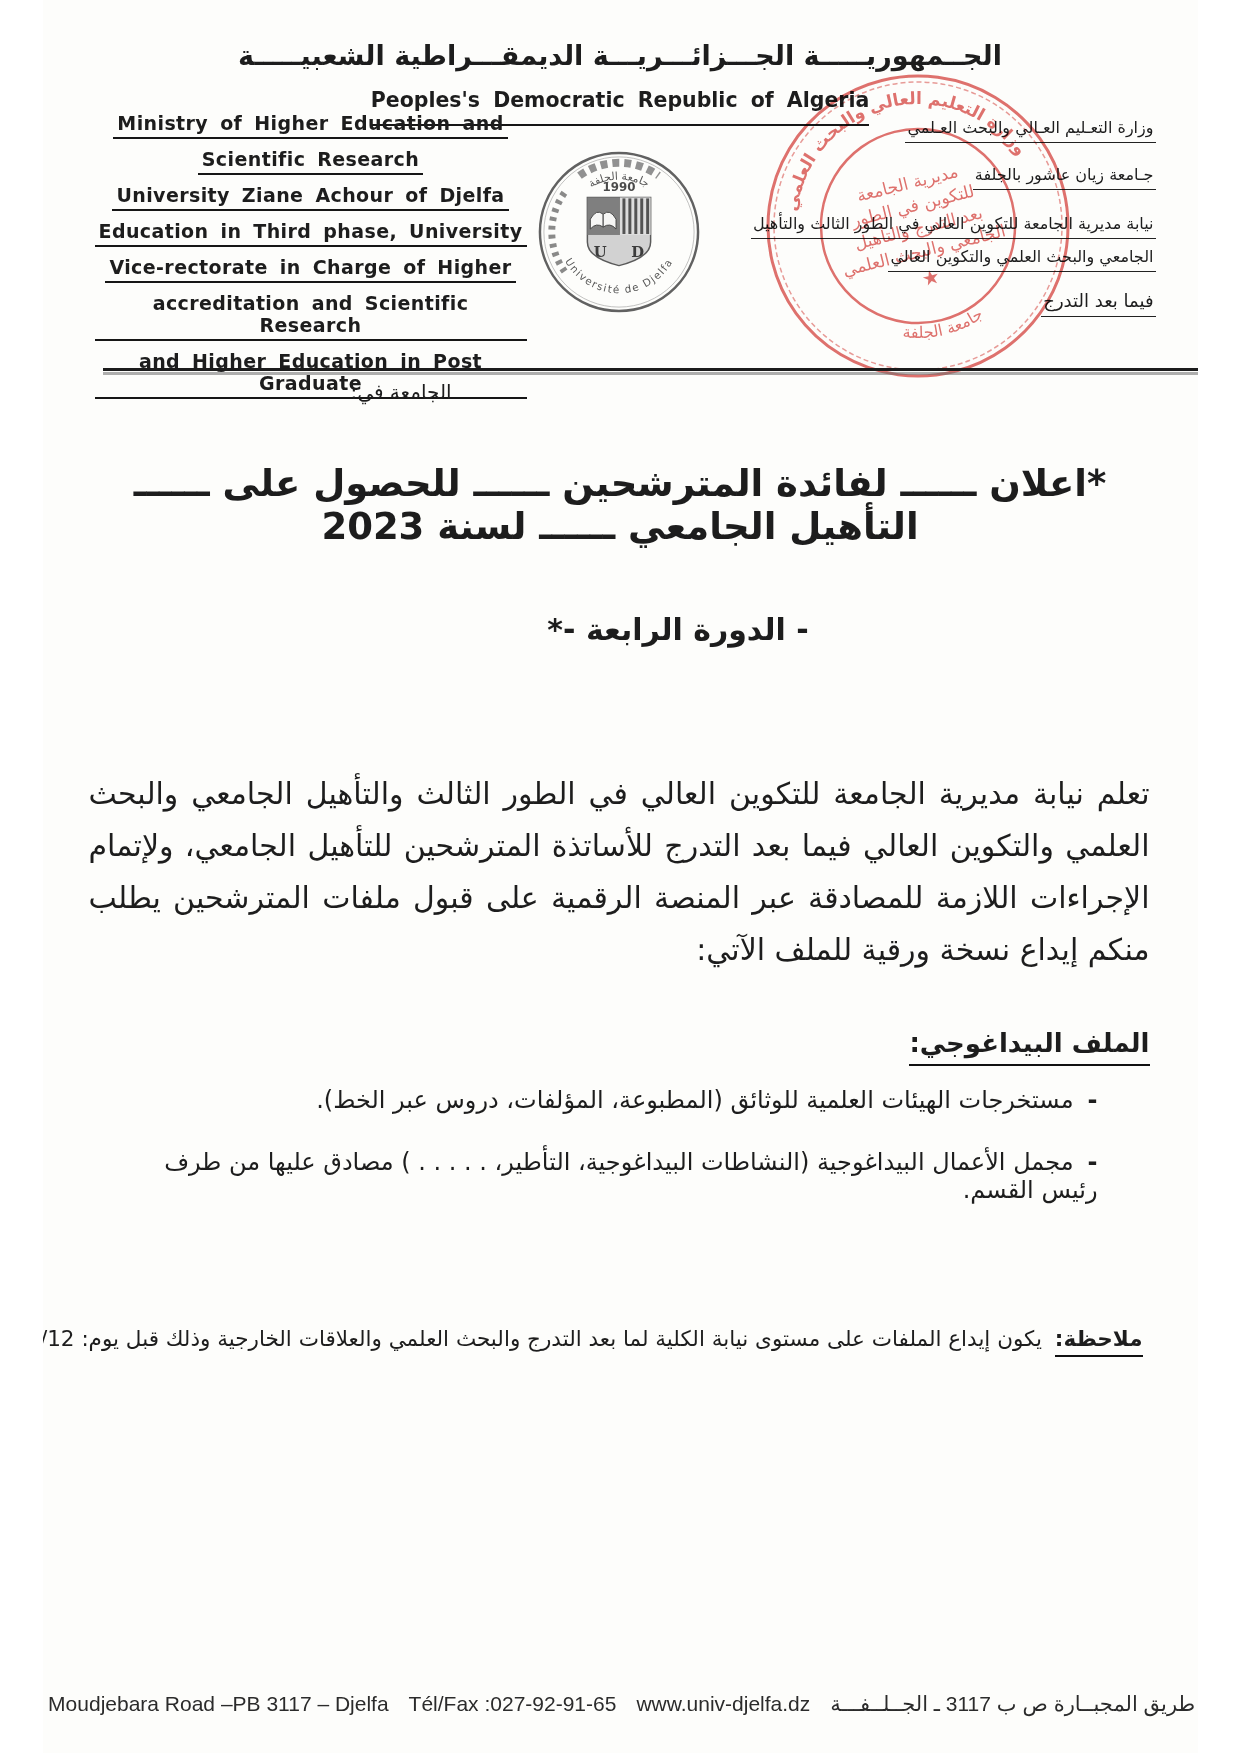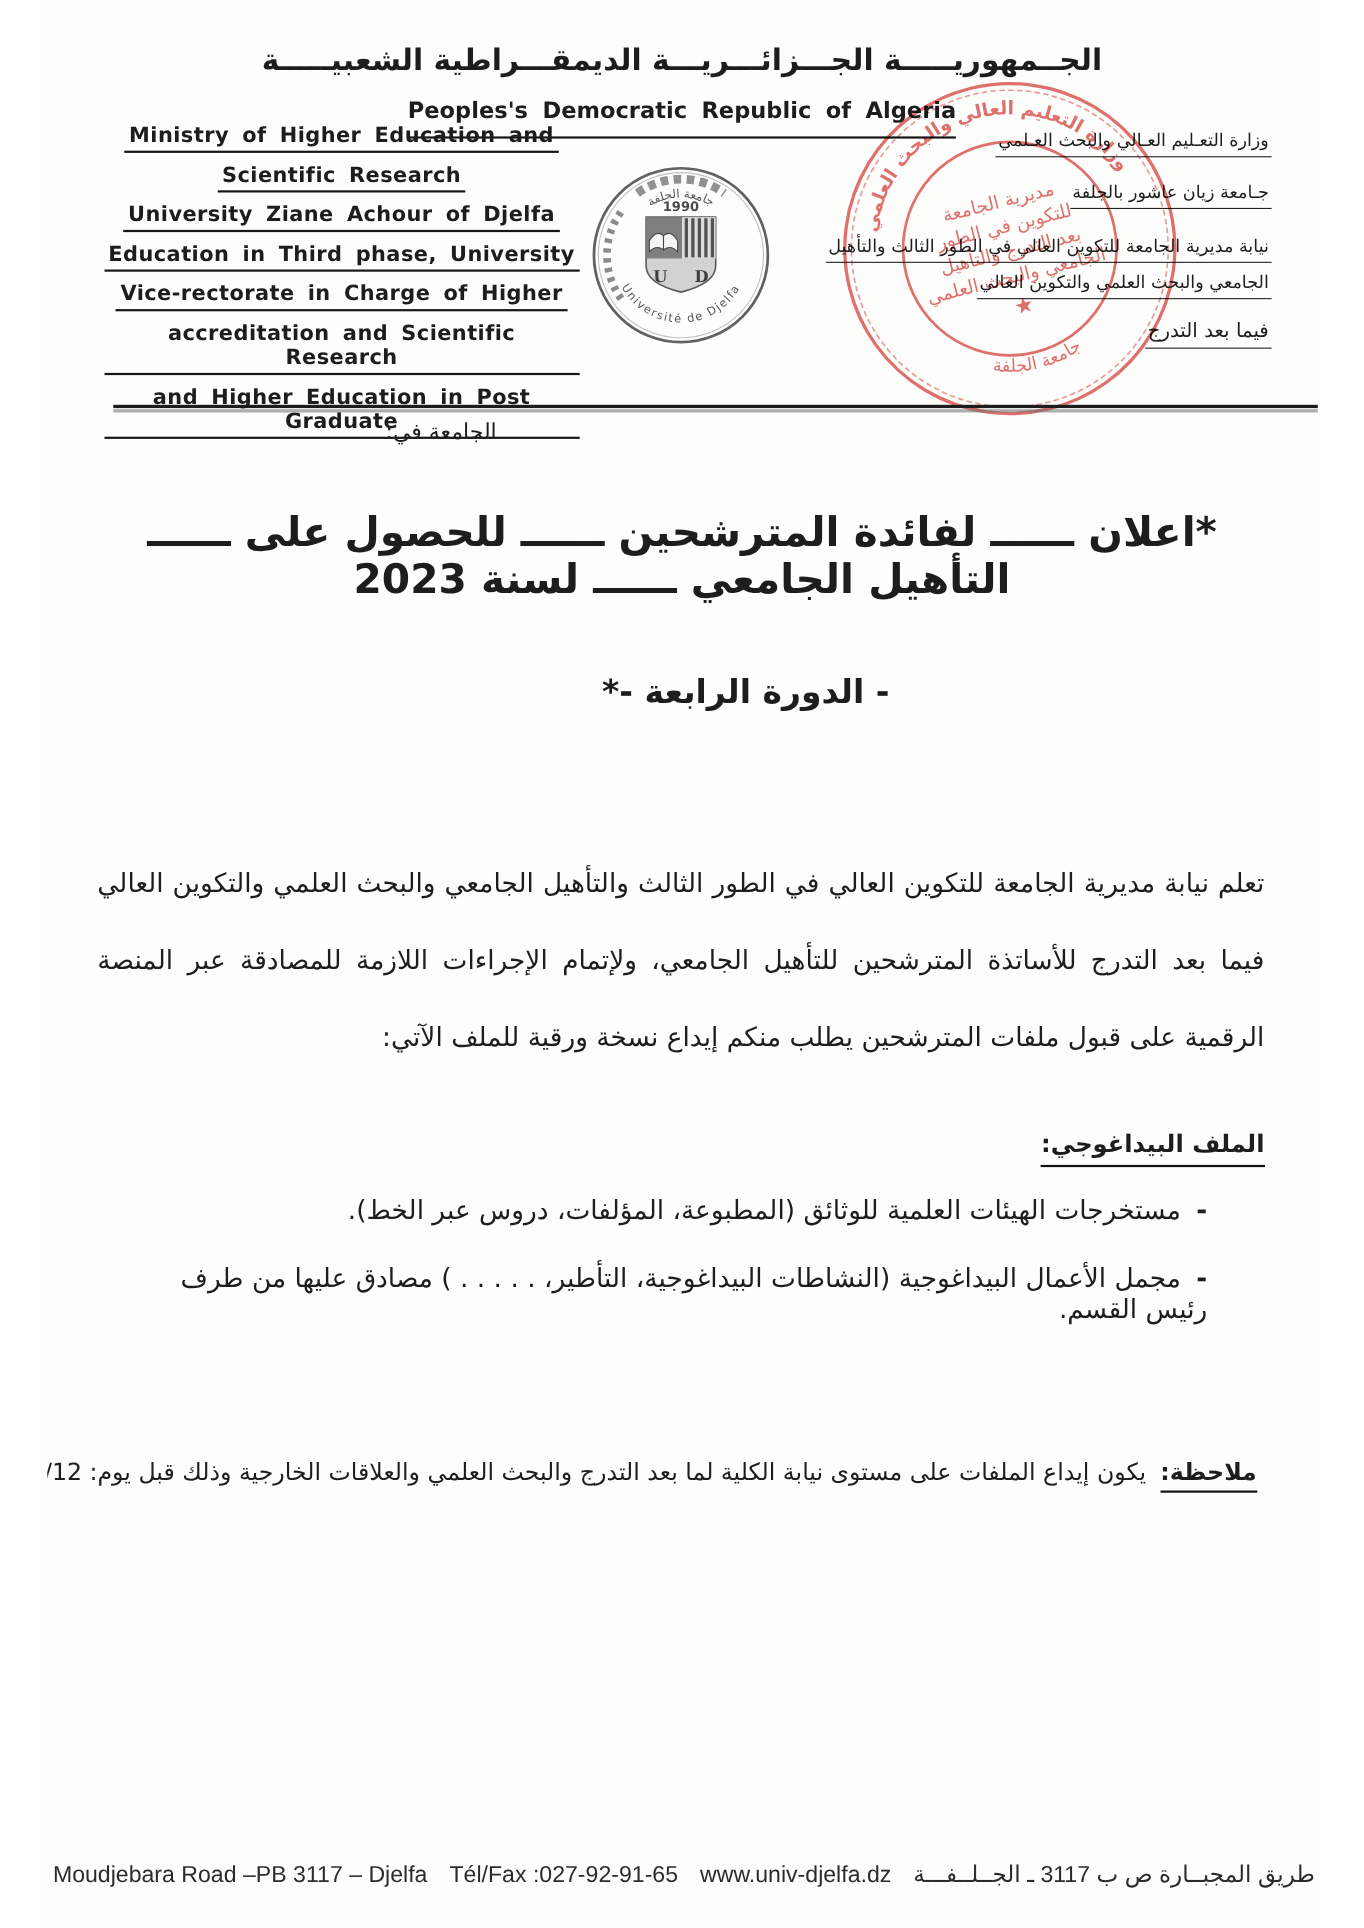--- a/index.html
+++ b/index.html
@@ -39,24 +39,24 @@
   .place-date { position:absolute; top:380px; left:308px; direction:rtl; font-size:20px; }
 
   
   .title1 { position:absolute; top:462px; left:40px; right:40px; text-align:center; direction:rtl;
             font-size:37px; font-weight:bold; }
   .title2 { position:absolute; top:612px; left:0; width:100%; text-align:center; direction:rtl;
             font-size:30px; font-weight:bold; transform:translateX(58px); }
 
   
   .body-par { position:absolute; top:768px; left:46px; right:48px; direction:rtl;
-              text-align:justify; font-size:24px; line-height:70px; }
+              text-align:justify; font-size:30px; line-height:52px; }
 
   .heading { position:absolute; top:1028px; right:48px; direction:rtl; }
-  .heading span { font-size:22px; font-weight:bold; border-bottom:2.5px solid #111; padding-bottom:6px;margin-left:19px; }
+  .heading span { font-size:26px; font-weight:bold; border-bottom:2.5px solid #111; padding-bottom:6px;margin-left:19px; }
 
   .bullet { position:absolute; right:100px; left:60px; direction:rtl; font-size:24px; }
   .bullet .dash { display:inline-block; margin-left:14px; font-weight:bold; }
   .bullet.b1 { top:1086px; }
   .bullet.b2 { top:1148px; }
 
   .note { position:absolute; top:1326px; right:55px; left:30px; direction:rtl; font-size:21.5px;
           white-space:nowrap; letter-spacing:-.2px; }
   .note .lbl { font-weight:bold; border-bottom:2px solid #111; padding-bottom:4px; margin-left:6px; }
   .note .dt { direction:ltr; unicode-bidi:embed; }

